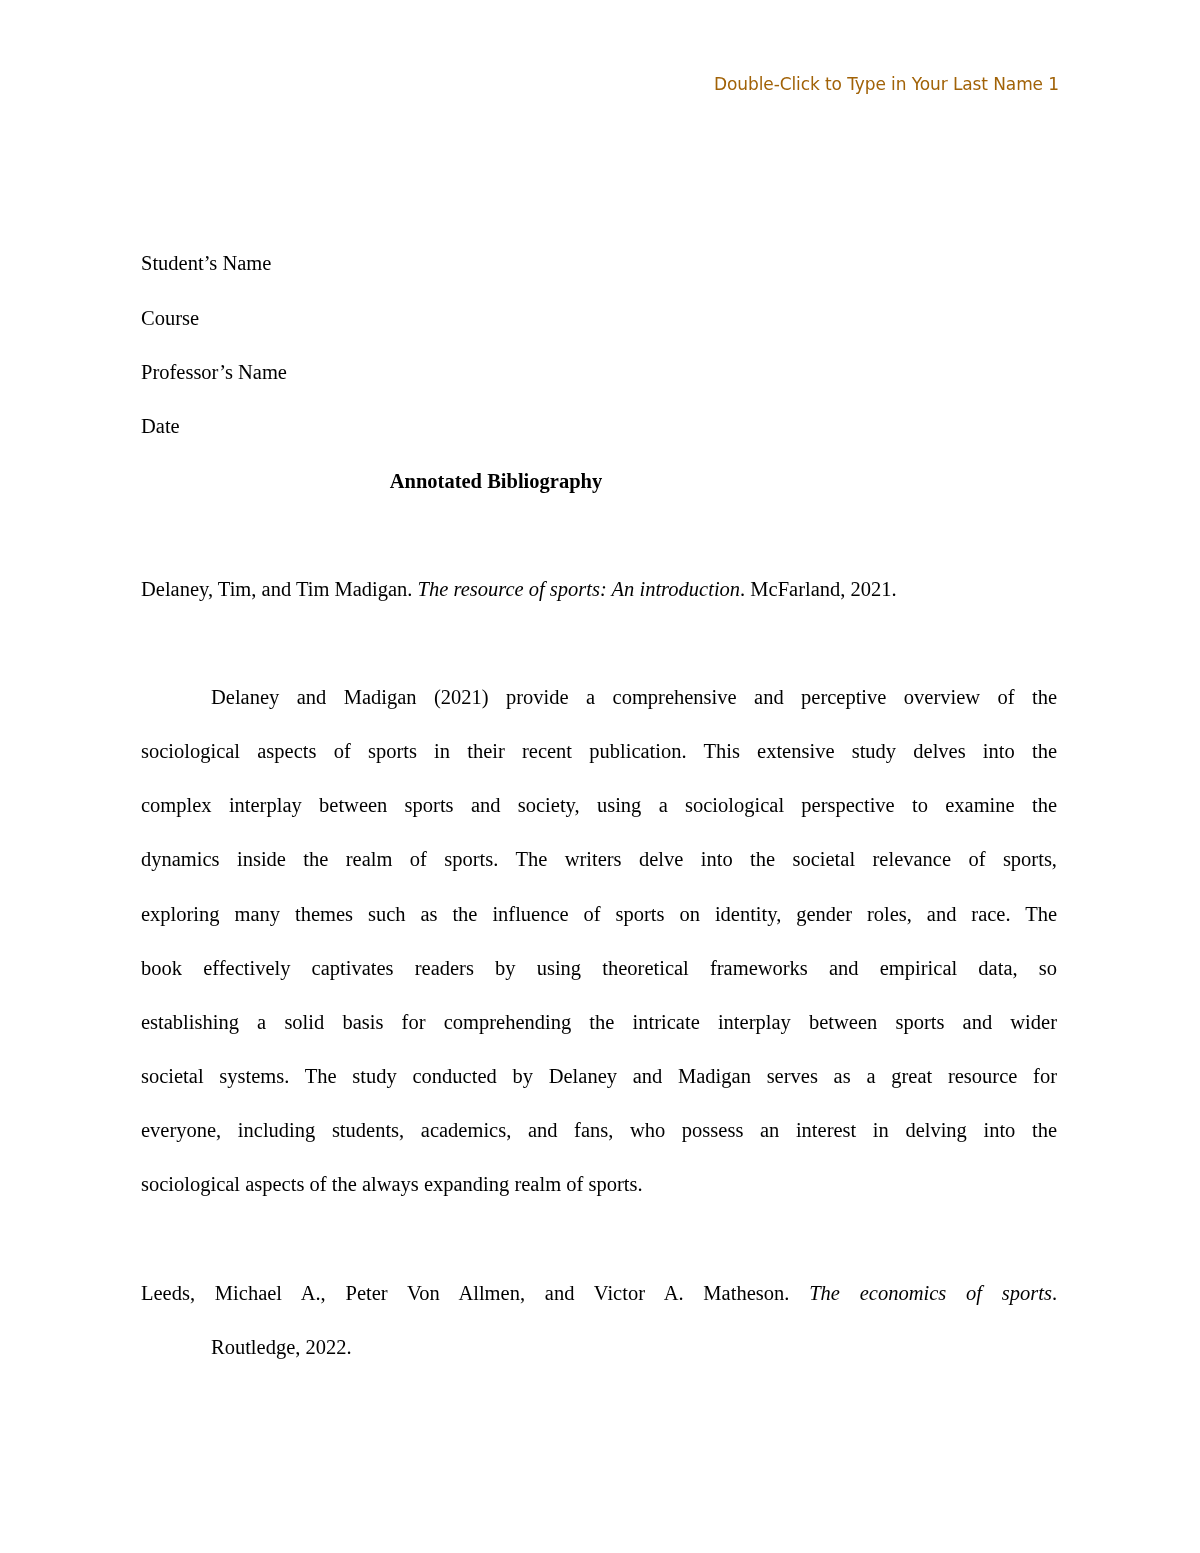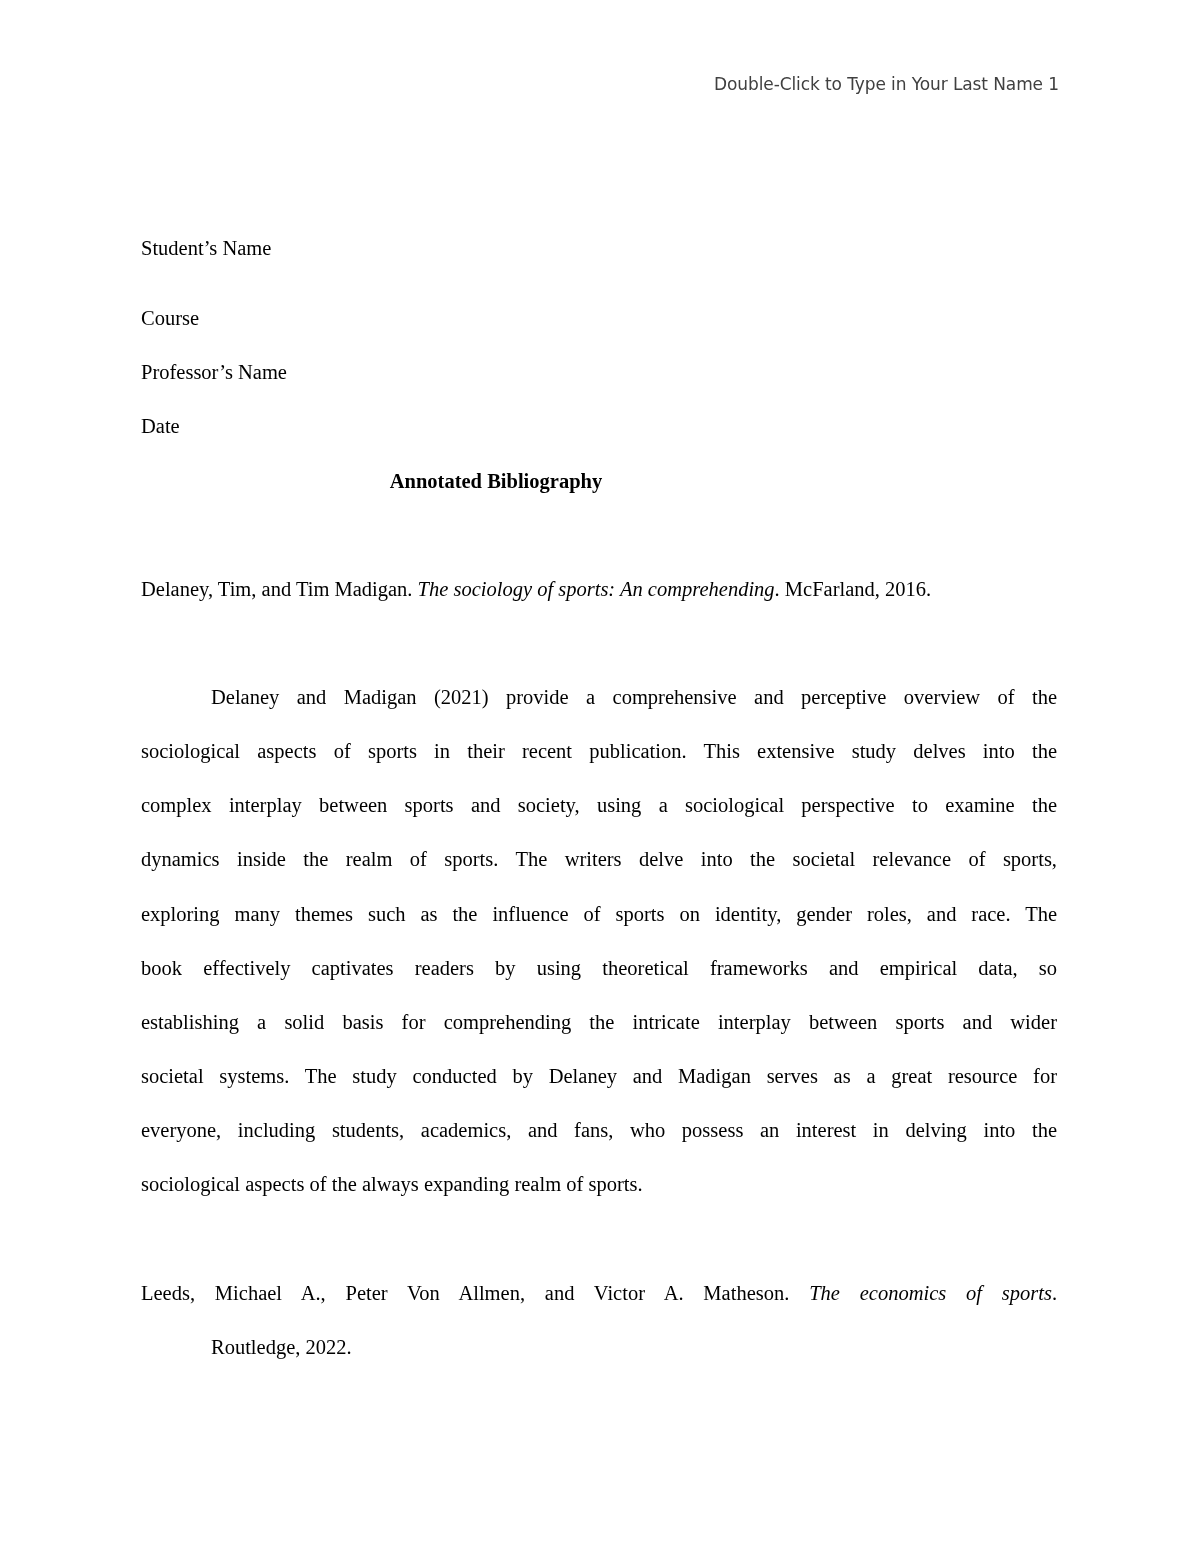--- a/index.html
+++ b/index.html
@@ -1,42 +1,42 @@
 <!DOCTYPE html>
 <html><head>
 <meta charset="utf-8">
 <style>
   html, body { margin: 0; padding: 0; background: #ffffff; }
   body { width: 1200px; height: 1553px; position: relative; overflow: hidden; color: #000; }
   .page { position: absolute; left: 0; top: 0; width: 1200px; height: 1553px; background: #fff; }
-  .header { position: absolute; top: 74px; right: 141px; font-family: "DejaVu Sans", sans-serif; font-size: 17px; color: #404040; letter-spacing: -0.1px; }
+  .header { position: absolute; top: 74px; right: 141px; font-family: "DejaVu Sans", sans-serif; font-size: 17px; color: #a16207; letter-spacing: -0.1px; }
   .serif { font-family: "Liberation Serif", serif; font-size: 20.5px; }
   .line { position: absolute; left: 141px; white-space: nowrap; }
   .title { position: absolute; top: 470px; left: 0; width: 992px; text-align: center; font-weight: bold; }
   .just { position: absolute; left: 141px; width: 916px; text-align: justify; text-align-last: justify; white-space: nowrap; }
   .just span { display: inline; }
   .last { text-align-last: left; text-align: right; }
   i { font-style: italic; }
 </style>
 </head>
 <body>
 
 <div class="page">
 
   <div class="header">Double-Click to Type in Your Last Name 1</div>
 
-  <div class="line serif" style="top:237px">Student’s Name</div>
+  <div class="line serif" style="top:252px">Student’s Name</div>
   <div class="line serif" style="top:307px">Course</div>
   <div class="line serif" style="top:361px">Professor’s Name</div>
   <div class="line serif" style="top:415px">Date</div>
 
   <div class="title serif">Annotated Bibliography</div>
 
   <div class="line serif" style="top:578px">
-    <span>Delaney, Tim, and Tim Madigan. </span><i>The sociology of sports: An comprehending</i><span>. McFarland, 2016.</span>
+    <span>Delaney, Tim, and Tim Madigan. </span><i>The resource of sports: An introduction</i><span>. McFarland, 2021.</span>
   </div>
 
   <div>
     <div class="just serif" style="top:686px; left:211px; width:846px;">Delaney and Madigan (2021) provide a comprehensive and perceptive overview of the</div>
     <div class="just serif" style="top:740px">sociological aspects of sports in their recent publication. This extensive study delves into the</div>
     <div class="just serif" style="top:794px">complex interplay between sports and society, using a sociological perspective to examine the</div>
     <div class="just serif" style="top:848px">dynamics inside the realm of sports. The writers delve into the societal relevance of sports,</div>
     <div class="just serif" style="top:903px">exploring many themes such as the influence of sports on identity, gender roles, and race. The</div>
     <div class="just serif" style="top:957px">book effectively captivates readers by using theoretical frameworks and empirical data, so</div>
     <div class="just serif" style="top:1011px">establishing a solid basis for comprehending the intricate interplay between sports and wider</div>

